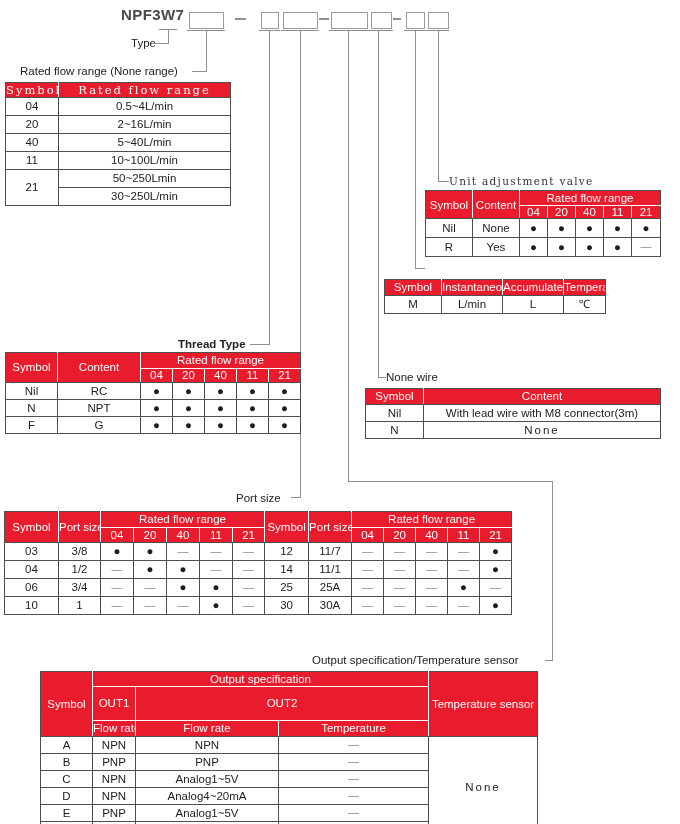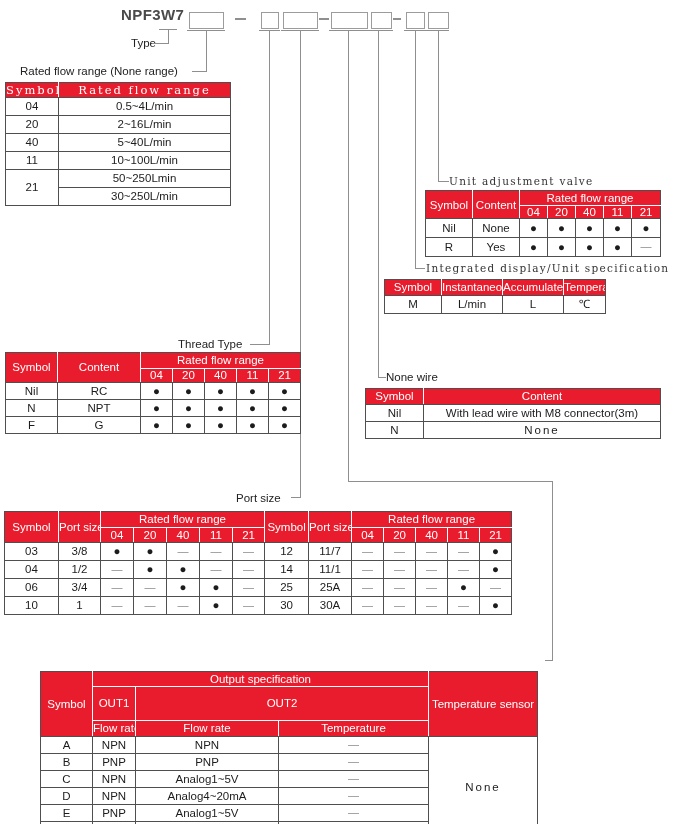--- a/index.html
+++ b/index.html
@@ -87,24 +87,24 @@
   <div class="ln" style="left:378px;top:377px;width:8px;height:1px;"></div>
 
   <div class="ln" style="left:415px;top:31px;width:1px;height:237px;"></div>
   <div class="ln" style="left:415px;top:268px;width:10px;height:1px;"></div>
 
   <div class="ln" style="left:438px;top:31px;width:1px;height:150px;"></div>
   <div class="ln" style="left:438px;top:181px;width:11px;height:1px;"></div>
 
   <div class="lbl" style="left:20px;top:65px;">Rated flow range (None range)</div>
   <div class="lbl lbl-sp" style="left:449px;top:175px;">Unit adjustment valve</div>
-  <div class="lbl lbl-sp" style="left:426px;top:262px;">Integrated display/Unit specification</div>
-  <div class="lbl" style="left:178px;top:338px;">Thread Type</div>
+  <div class="lbl" style="left:178px;top:338px;font-weight:bold;">Thread Type</div>
   <div class="lbl" style="left:386px;top:371px;">None wire</div>
   <div class="lbl" style="left:236px;top:492px;">Port size</div>
+  <div class="lbl" style="left:312px;top:654px;">Output specification/Temperature sensor</div>
 
   <table class="t" style="left:5px;top:82px;width:225px;">
     <colgroup>
         <col style="width:53px">
         <col style="width:172px">
       </colgroup>
     <tbody>
         <tr style="height:15px">
       <td class="red hsp bb">Symbol</td>
       <td class="red hsp bb">Rated flow range</td>

